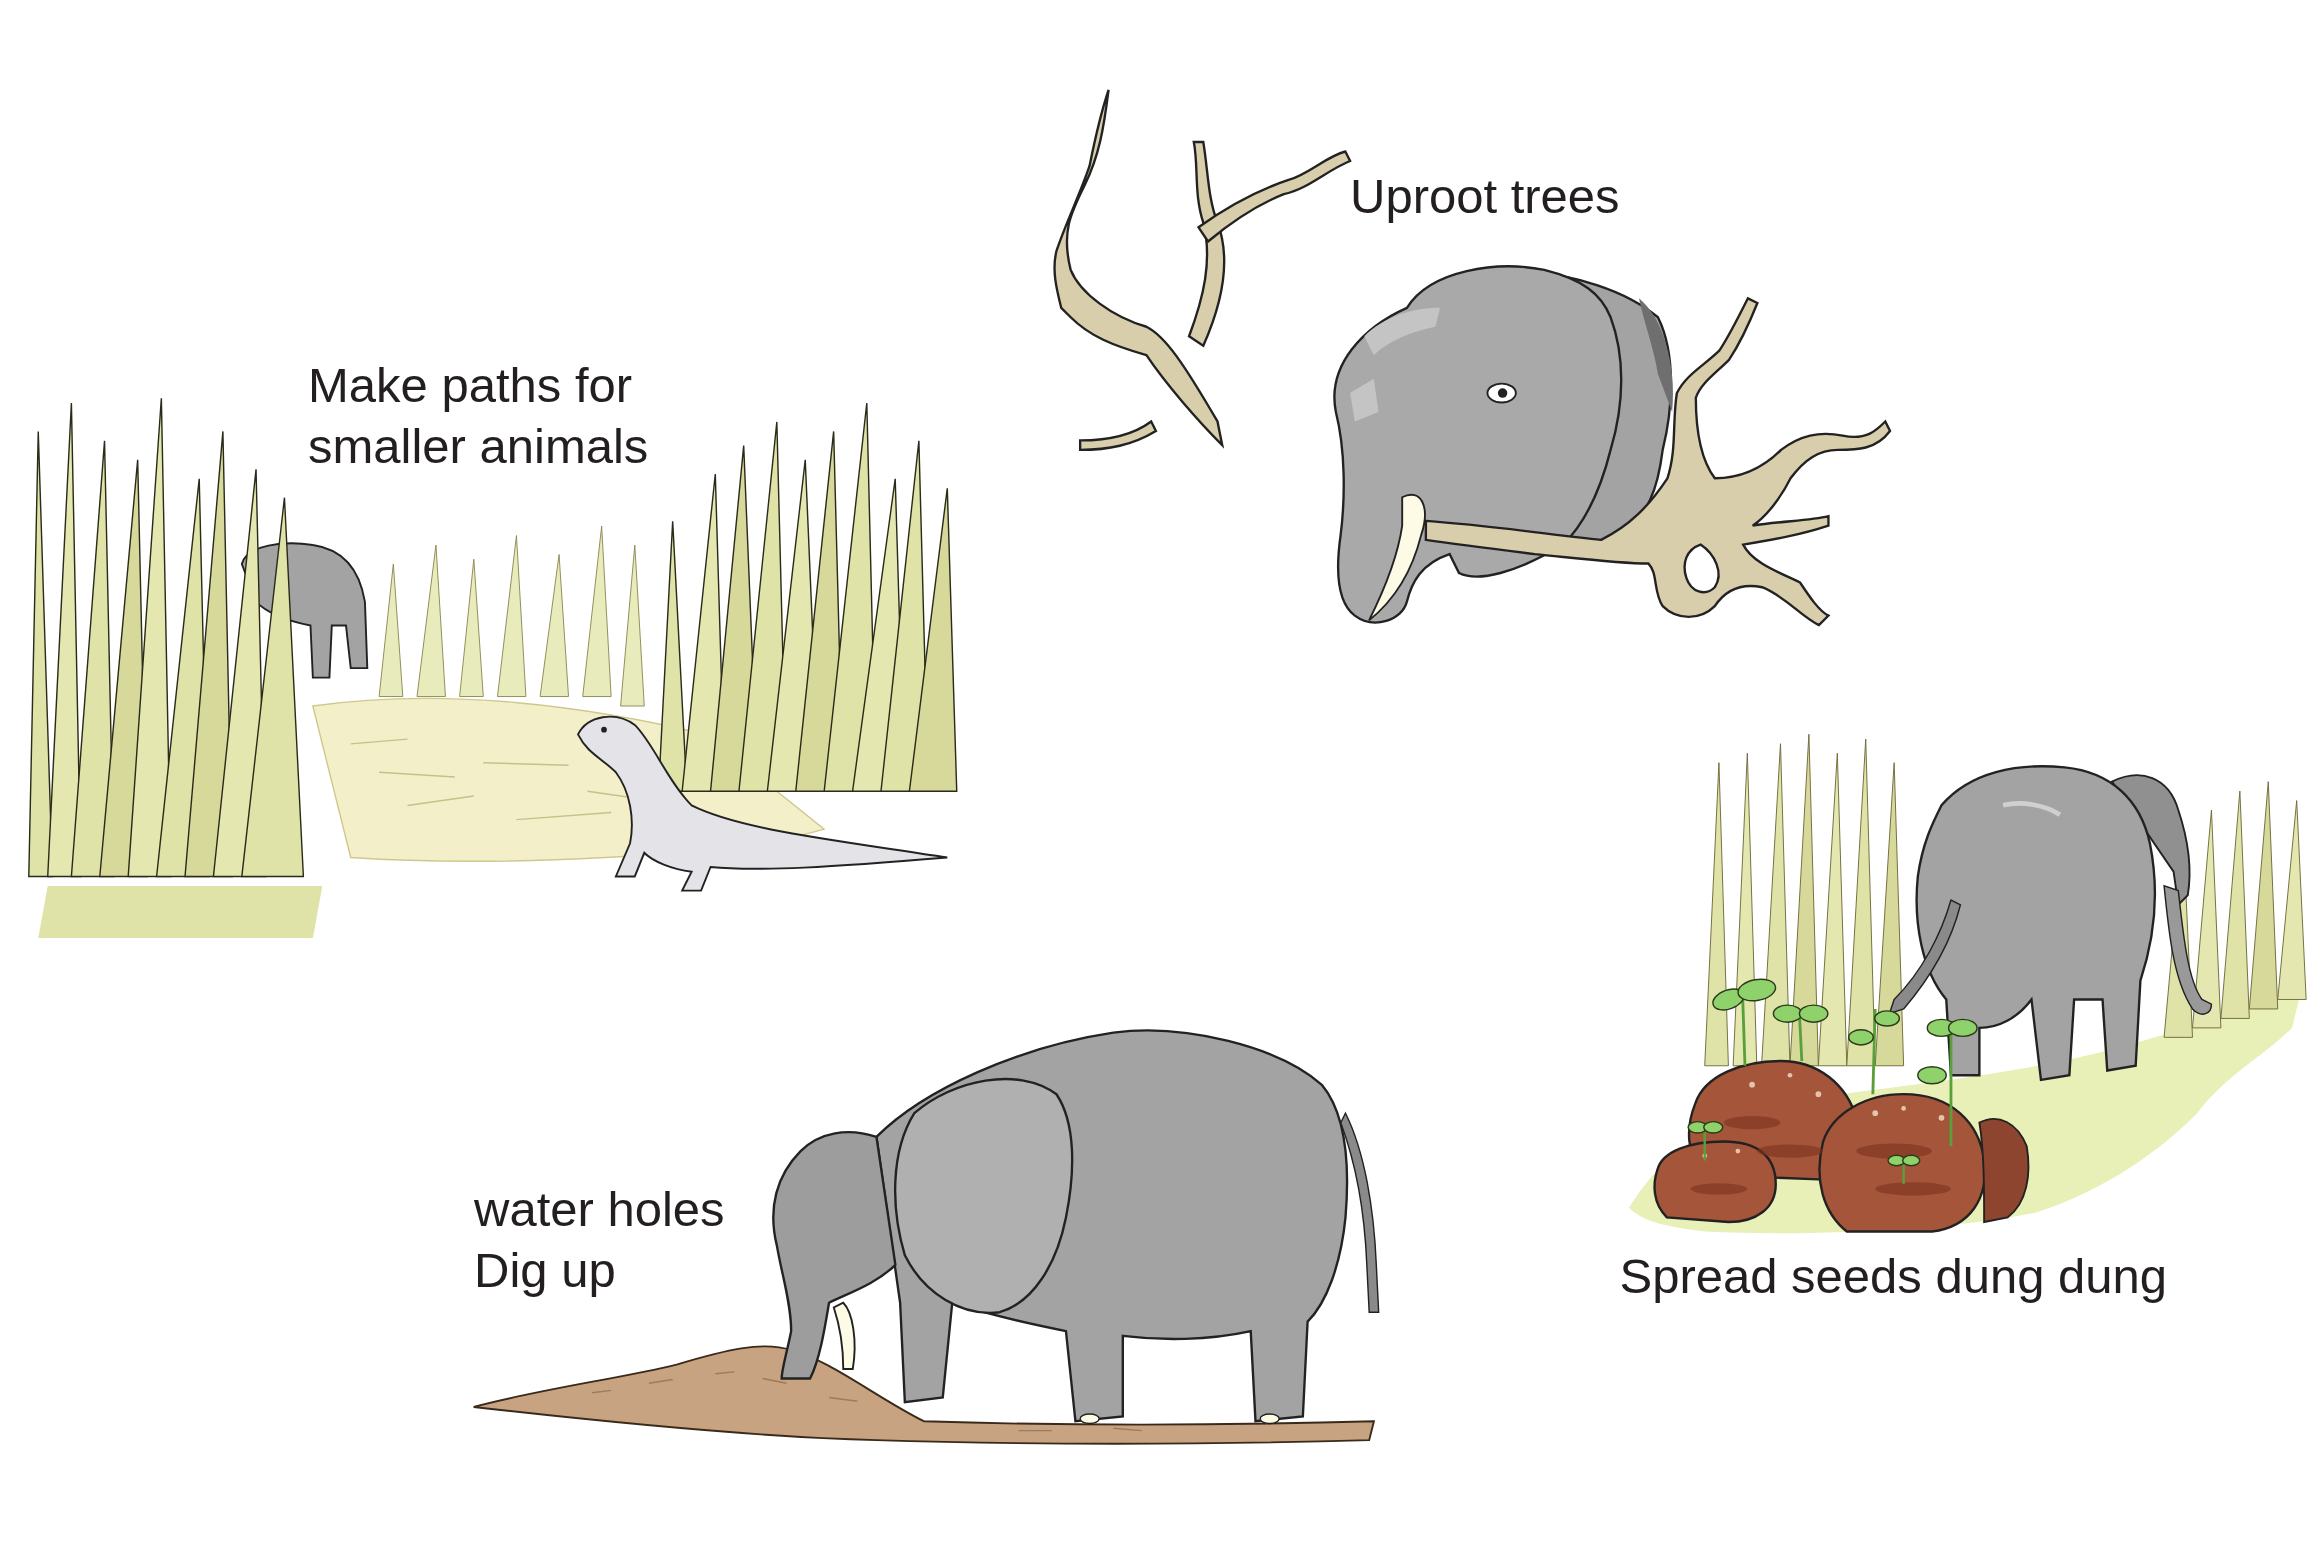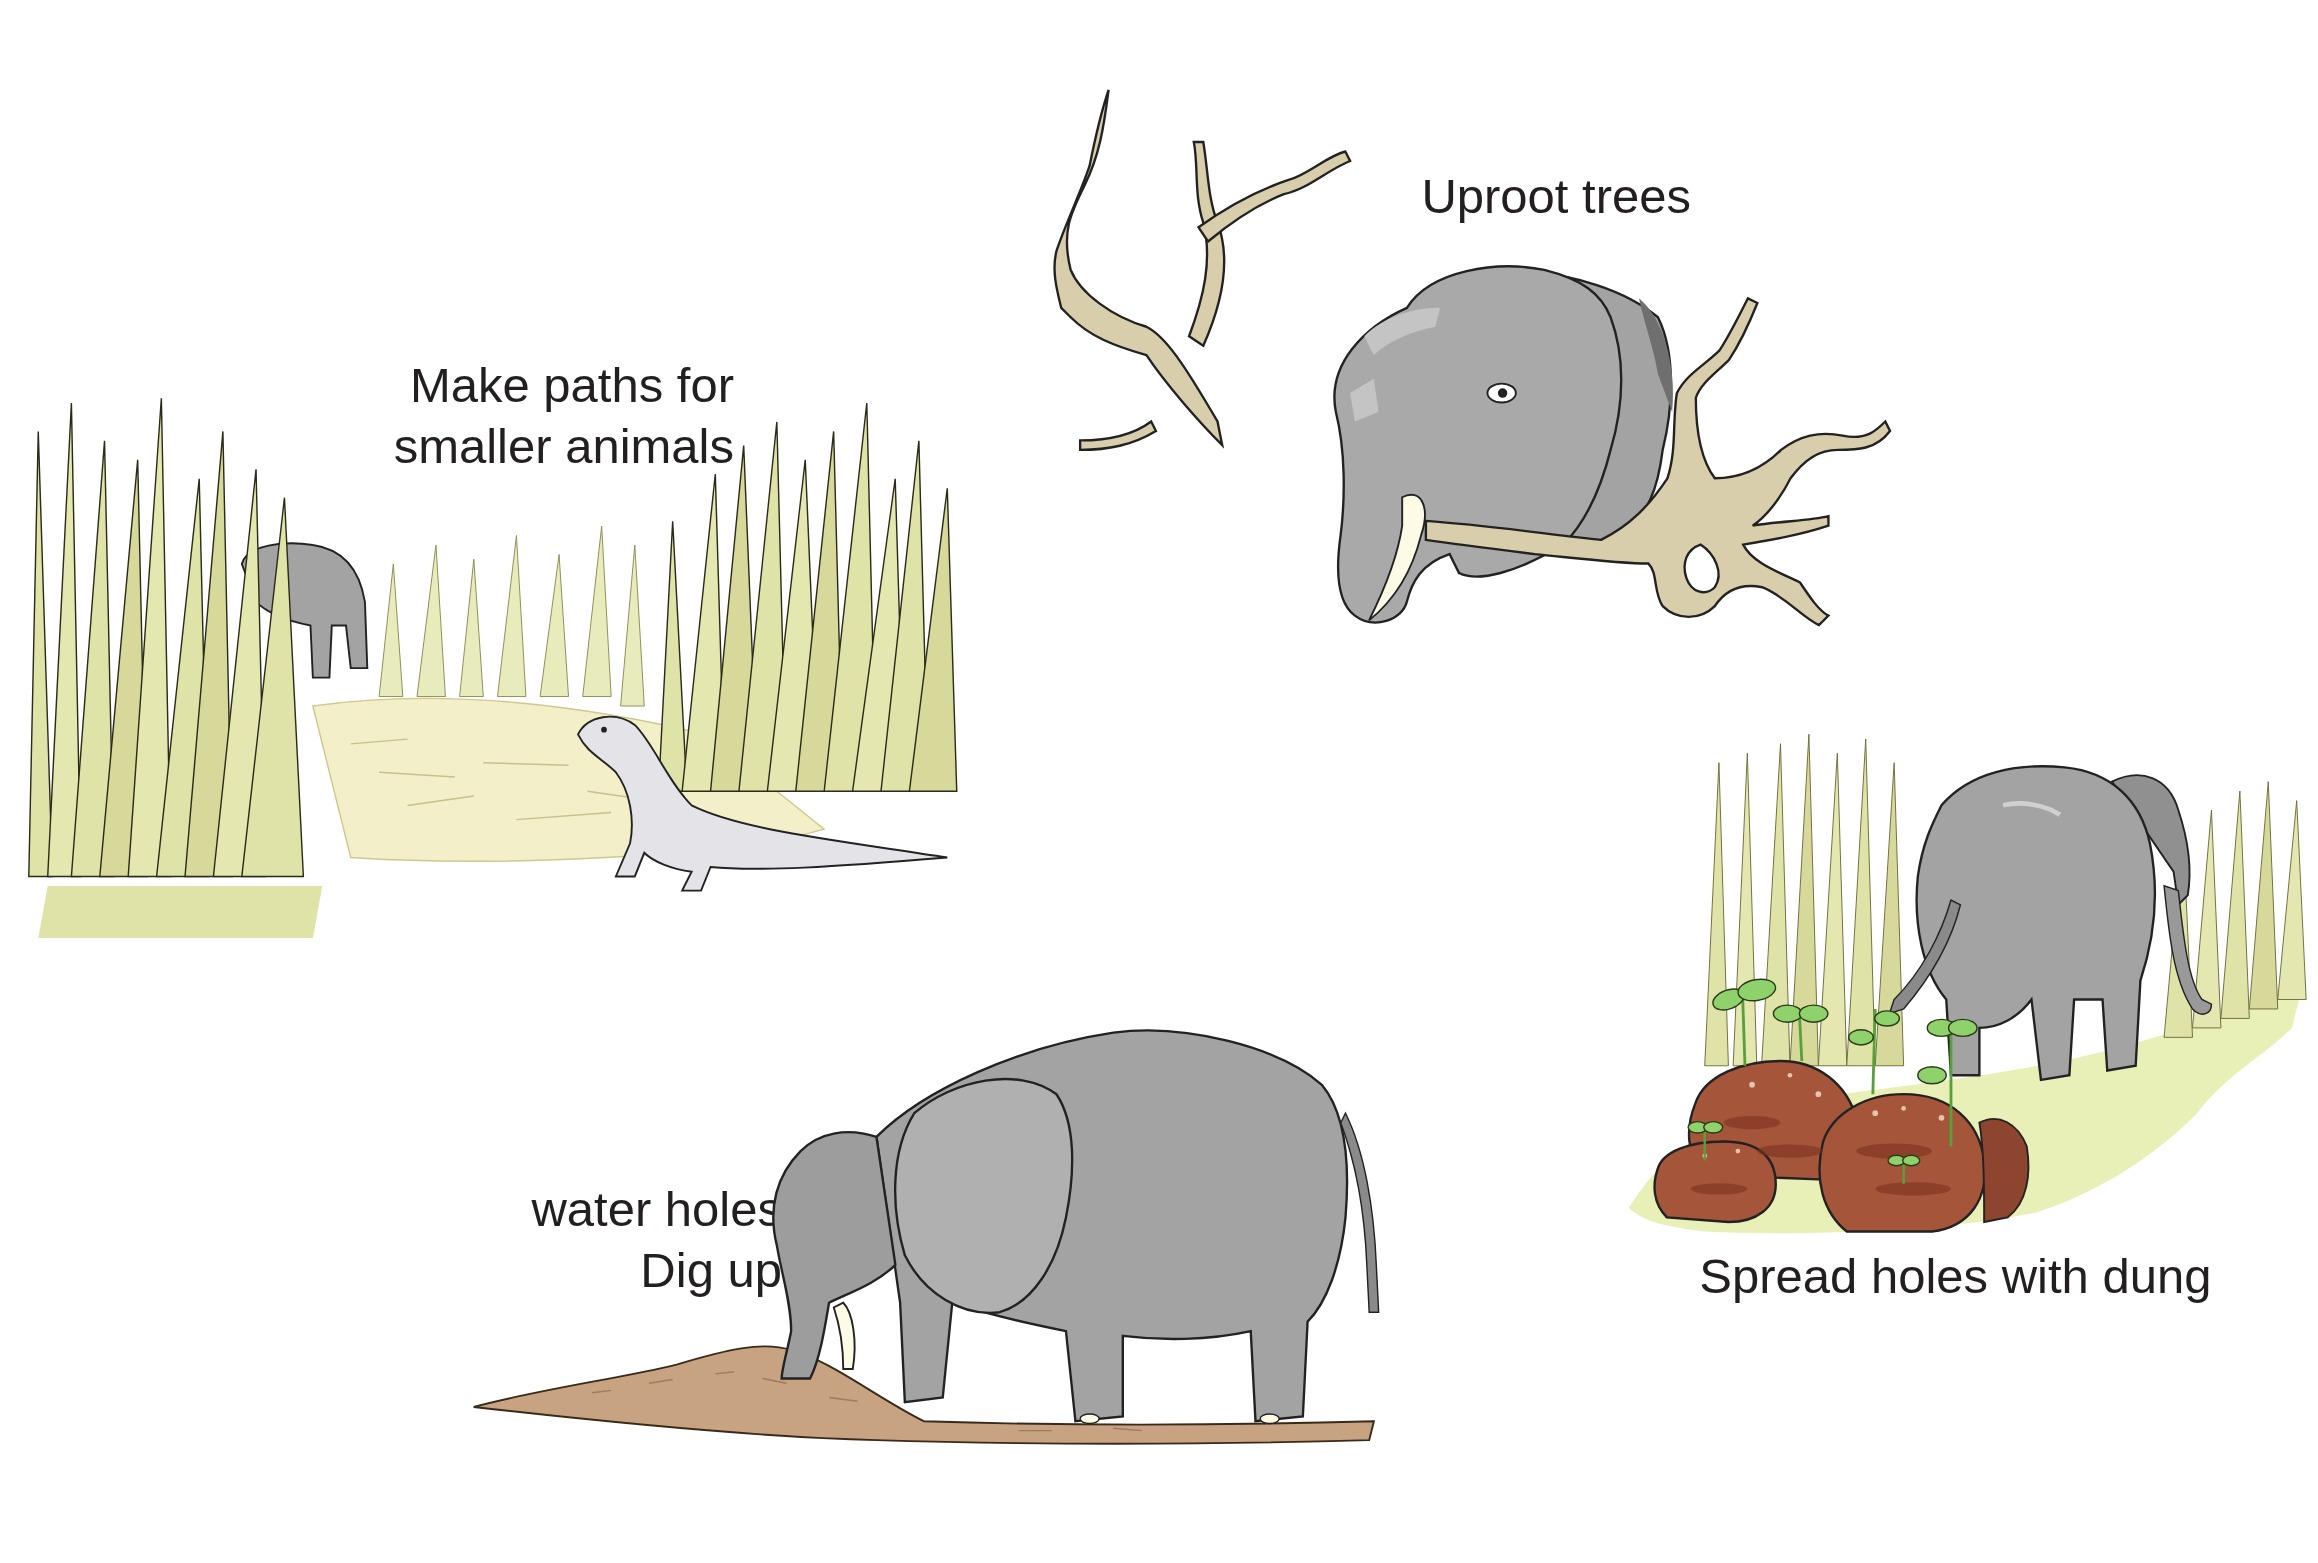--- a/index.html
+++ b/index.html
@@ -1,21 +1,21 @@
 <!DOCTYPE html>
 <html style="font-size:7.6px"><head>
 <meta charset="utf-8">
 <style>
   html, body { margin: 0; padding: 0; background: #ffffff; }
   body { width: 2319px; height: 1563px; position: relative; overflow: hidden; font-family: "Liberation Sans", sans-serif; }
   .canvas { position: absolute; left: 0; top: 0; width: 2319px; height: 1563px; background: #ffffff; }
   .panel { position: absolute; }
   .label {
     position: absolute; color: #231f20; font-family: "Liberation Sans", sans-serif;
-    font-size: 49px; line-height: 61px; text-align: right; white-space: nowrap; letter-spacing: 0;
+    font-size: 49px; line-height: 61px; text-align: left; white-space: nowrap; letter-spacing: 0;
   }
   .label span { display: block; }
   svg { position: absolute; overflow: visible; }
 </style>
 </head>
 <body>
 
 <div class="canvas">
 
   <div class="panel" style="left:0;top:0;width:995px;height:947px;">
@@ -136,21 +136,21 @@
         <g fill="#fdfbe6" stroke="#222" stroke-width="3">
           <ellipse cx="1350" cy="945" rx="20" ry="10"></ellipse>
           <ellipse cx="1730" cy="945" rx="20" ry="10"></ellipse>
         </g>
       </g>
     </svg>
   </div>
 
   <div class="panel" style="left:1610px;top:734px;width:708px;height:592px;">
     <div class="label" style="left:9.5px;top:512px;width:592px;">
-      <span>Spread holes with dung</span>
+      <span>Spread seeds dung dung</span>
     </div>
     <svg style="left:0;top:0;" width="708" height="512" viewBox="0 0 1495 1080">
 
       <path d="M40 1000 C 100 900, 200 820, 350 780 C 600 740, 900 720, 1150 640 C 1300 600, 1400 560, 1460 540 L 1440 620 C 1380 680, 1300 720, 1240 800 C 1160 880, 1050 960, 900 1010 C 700 1050, 400 1060, 200 1050 C 120 1040, 70 1030, 40 1000 Z" fill="#e8f0b8"></path>
 
       <g stroke="#6f6b3a" stroke-width="2">
         <path d="M200 700 L 230 60 L 250 700 Z" fill="#dfe3a8"></path>
         <path d="M260 700 L 290 40 L 310 700 Z" fill="#e4e8b0"></path>
         <path d="M320 700 L 360 20 L 380 700 Z" fill="#dfe3a8"></path>
         <path d="M380 700 L 420 0 L 440 700 Z" fill="#d6d99a"></path>

